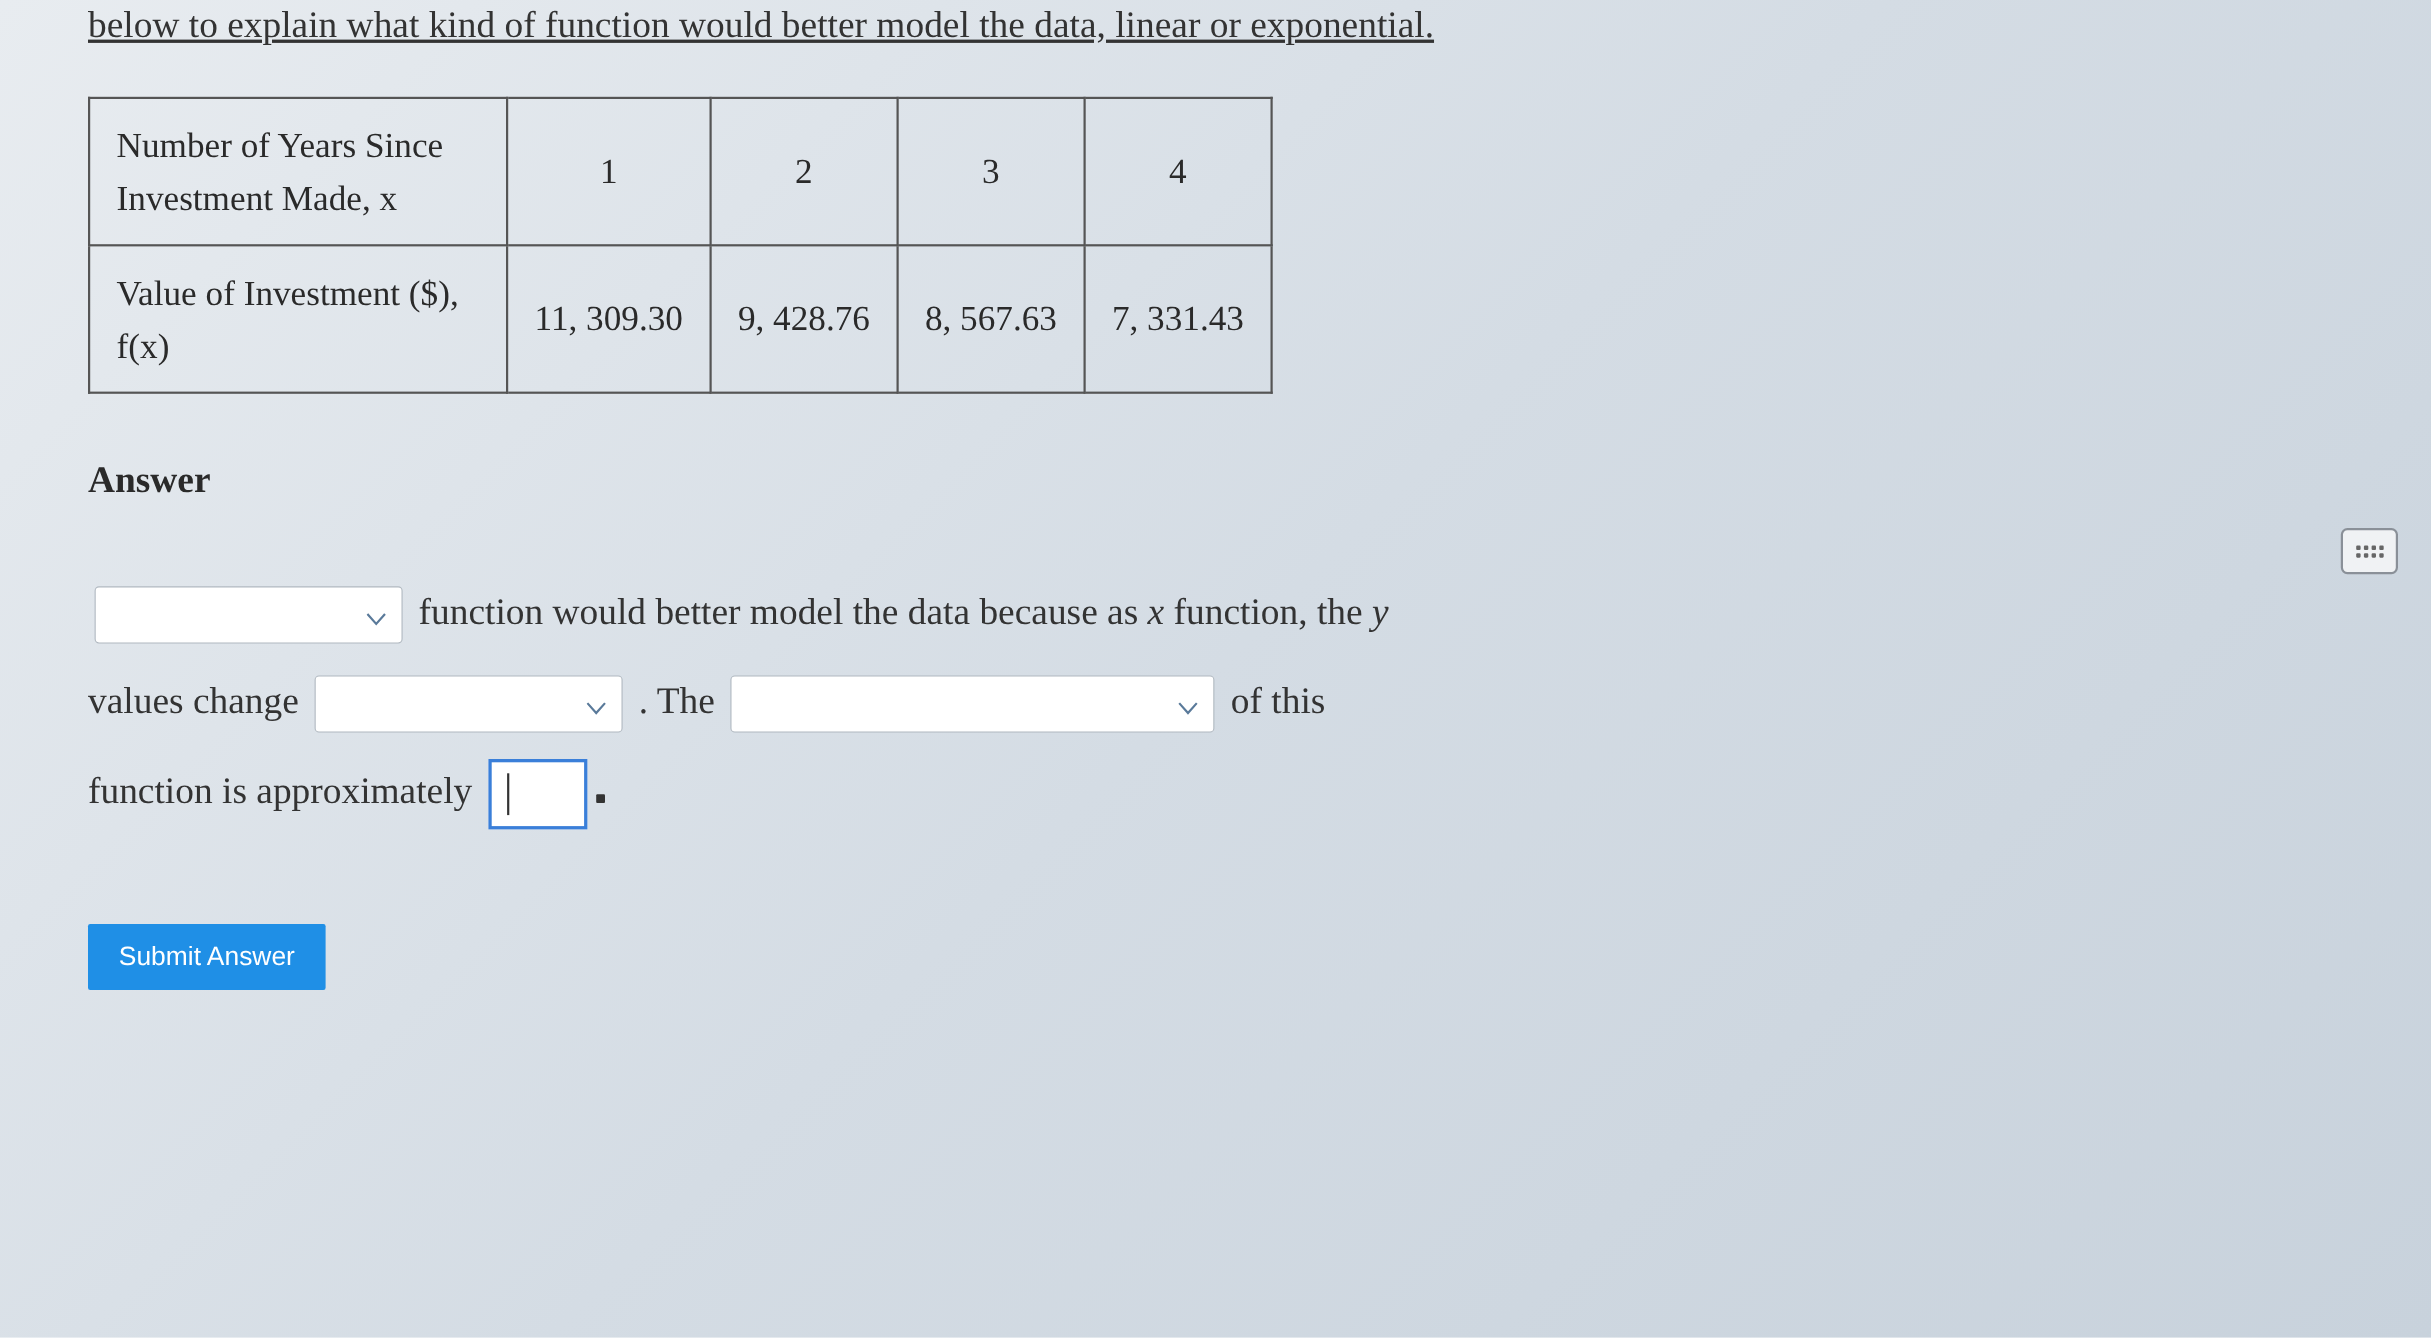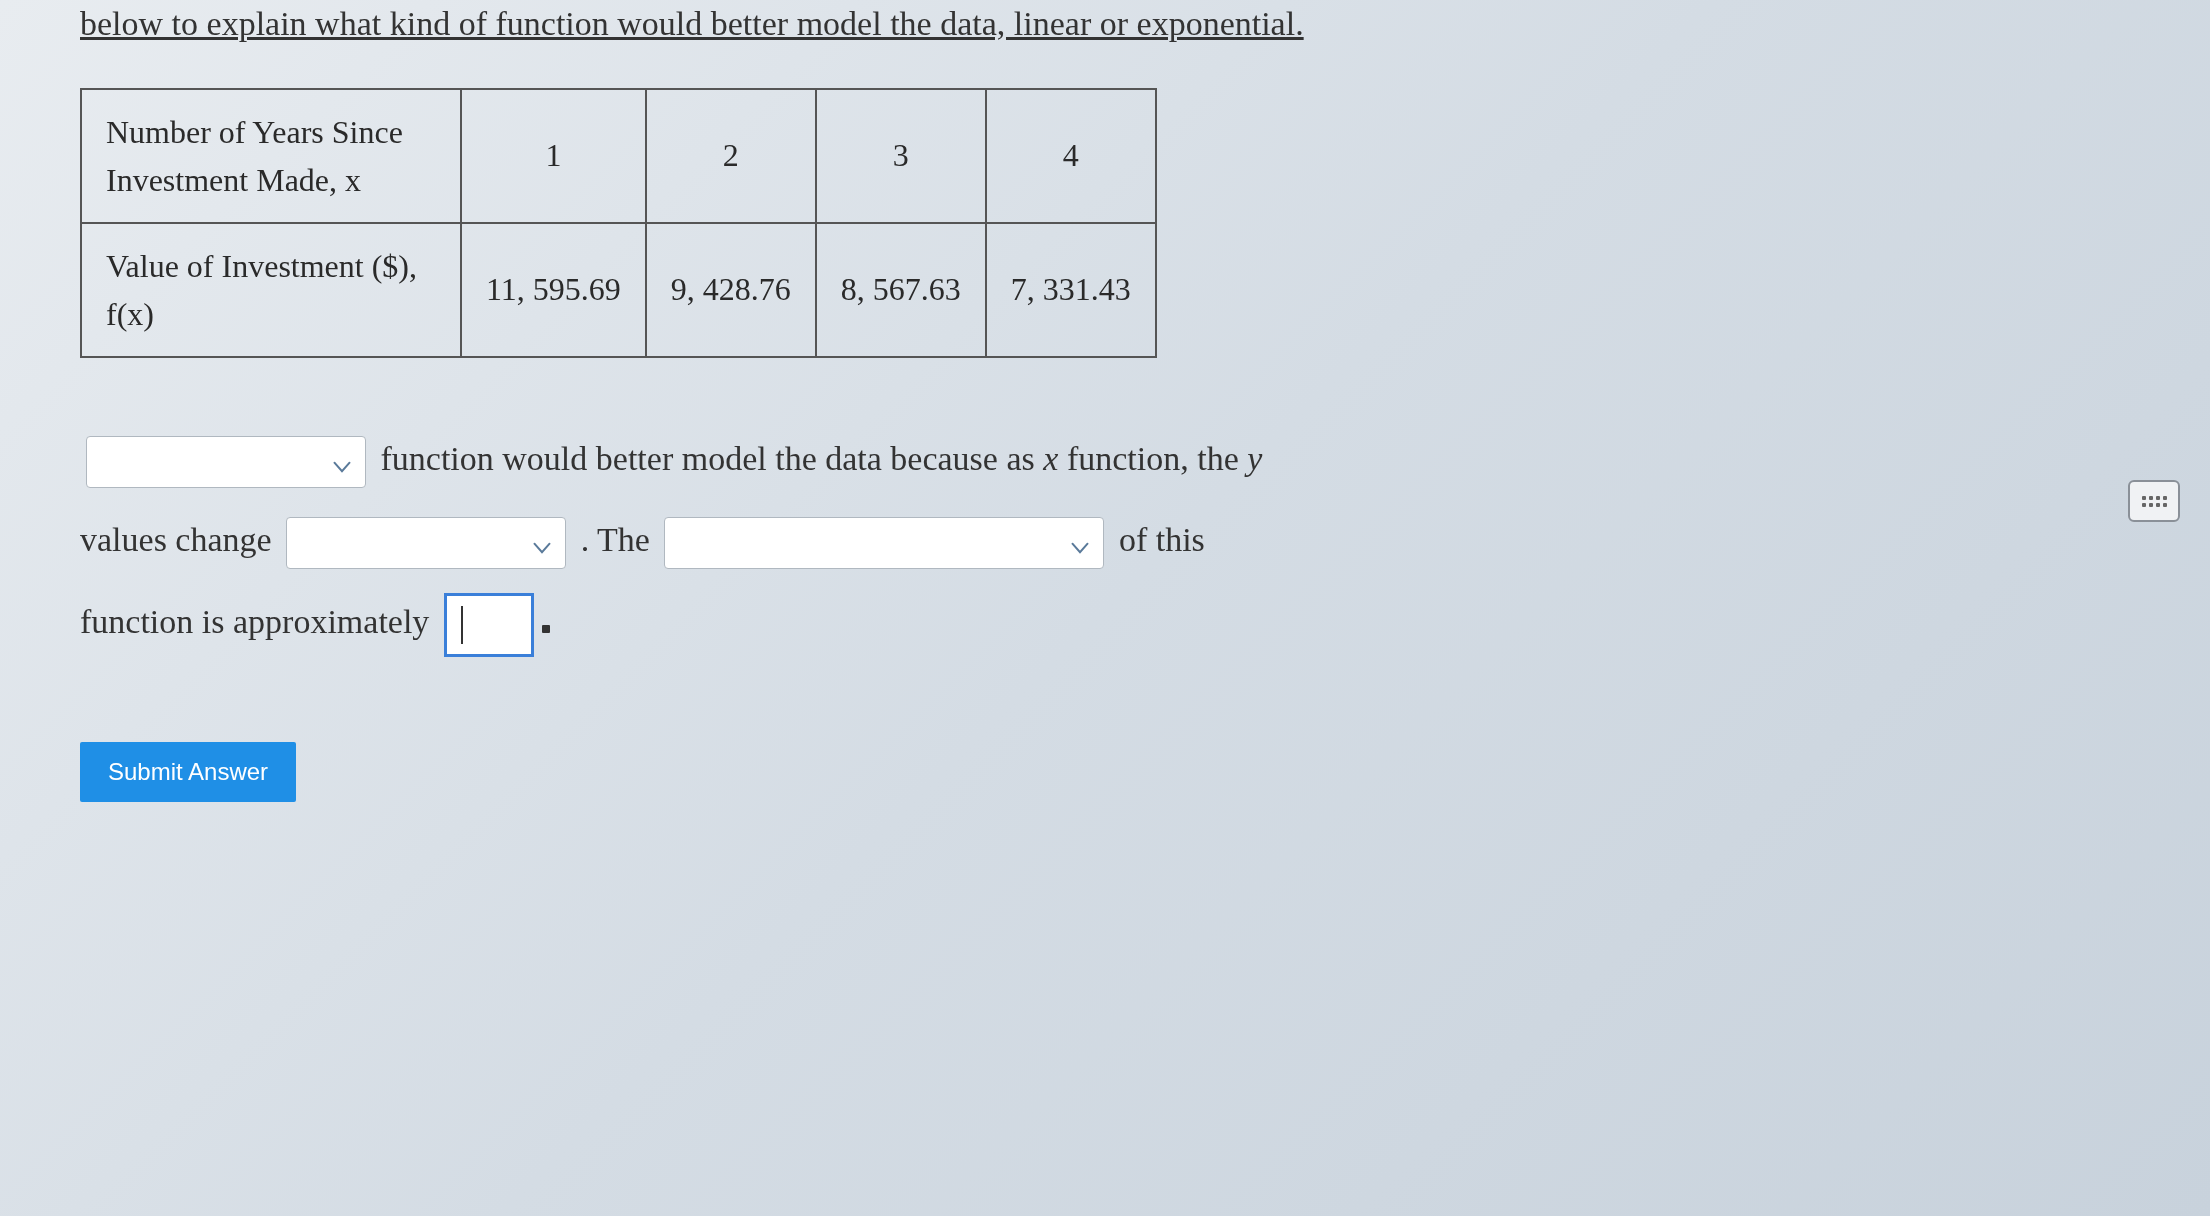--- a/index.html
+++ b/index.html
@@ -150,28 +150,29 @@
       <td class="val-cell">1</td>
       <td class="val-cell">2</td>
       <td class="val-cell">3</td>
       <td class="val-cell">4</td>
     </tr>
     <tr>
       <td class="row-header">
         <span>Value of Investment ($),</span><br>
         <span>f(x)</span>
       </td>
-      <td class="val-cell">11, 595.69</td>
+      <td class="val-cell">11, 309.30</td>
       <td class="val-cell">9, 428.76</td>
       <td class="val-cell">8, 567.63</td>
       <td class="val-cell">7, 331.43</td>
     </tr>
   </tbody>
     </table>
 
+  <div class="answer-heading">Answer</div>
 
   <div class="keyboard-icon">
     <div class="dots">
       <span></span>
         <span></span>
         <span></span>
         <span></span>
       <span></span>
         <span></span>
         <span></span>

